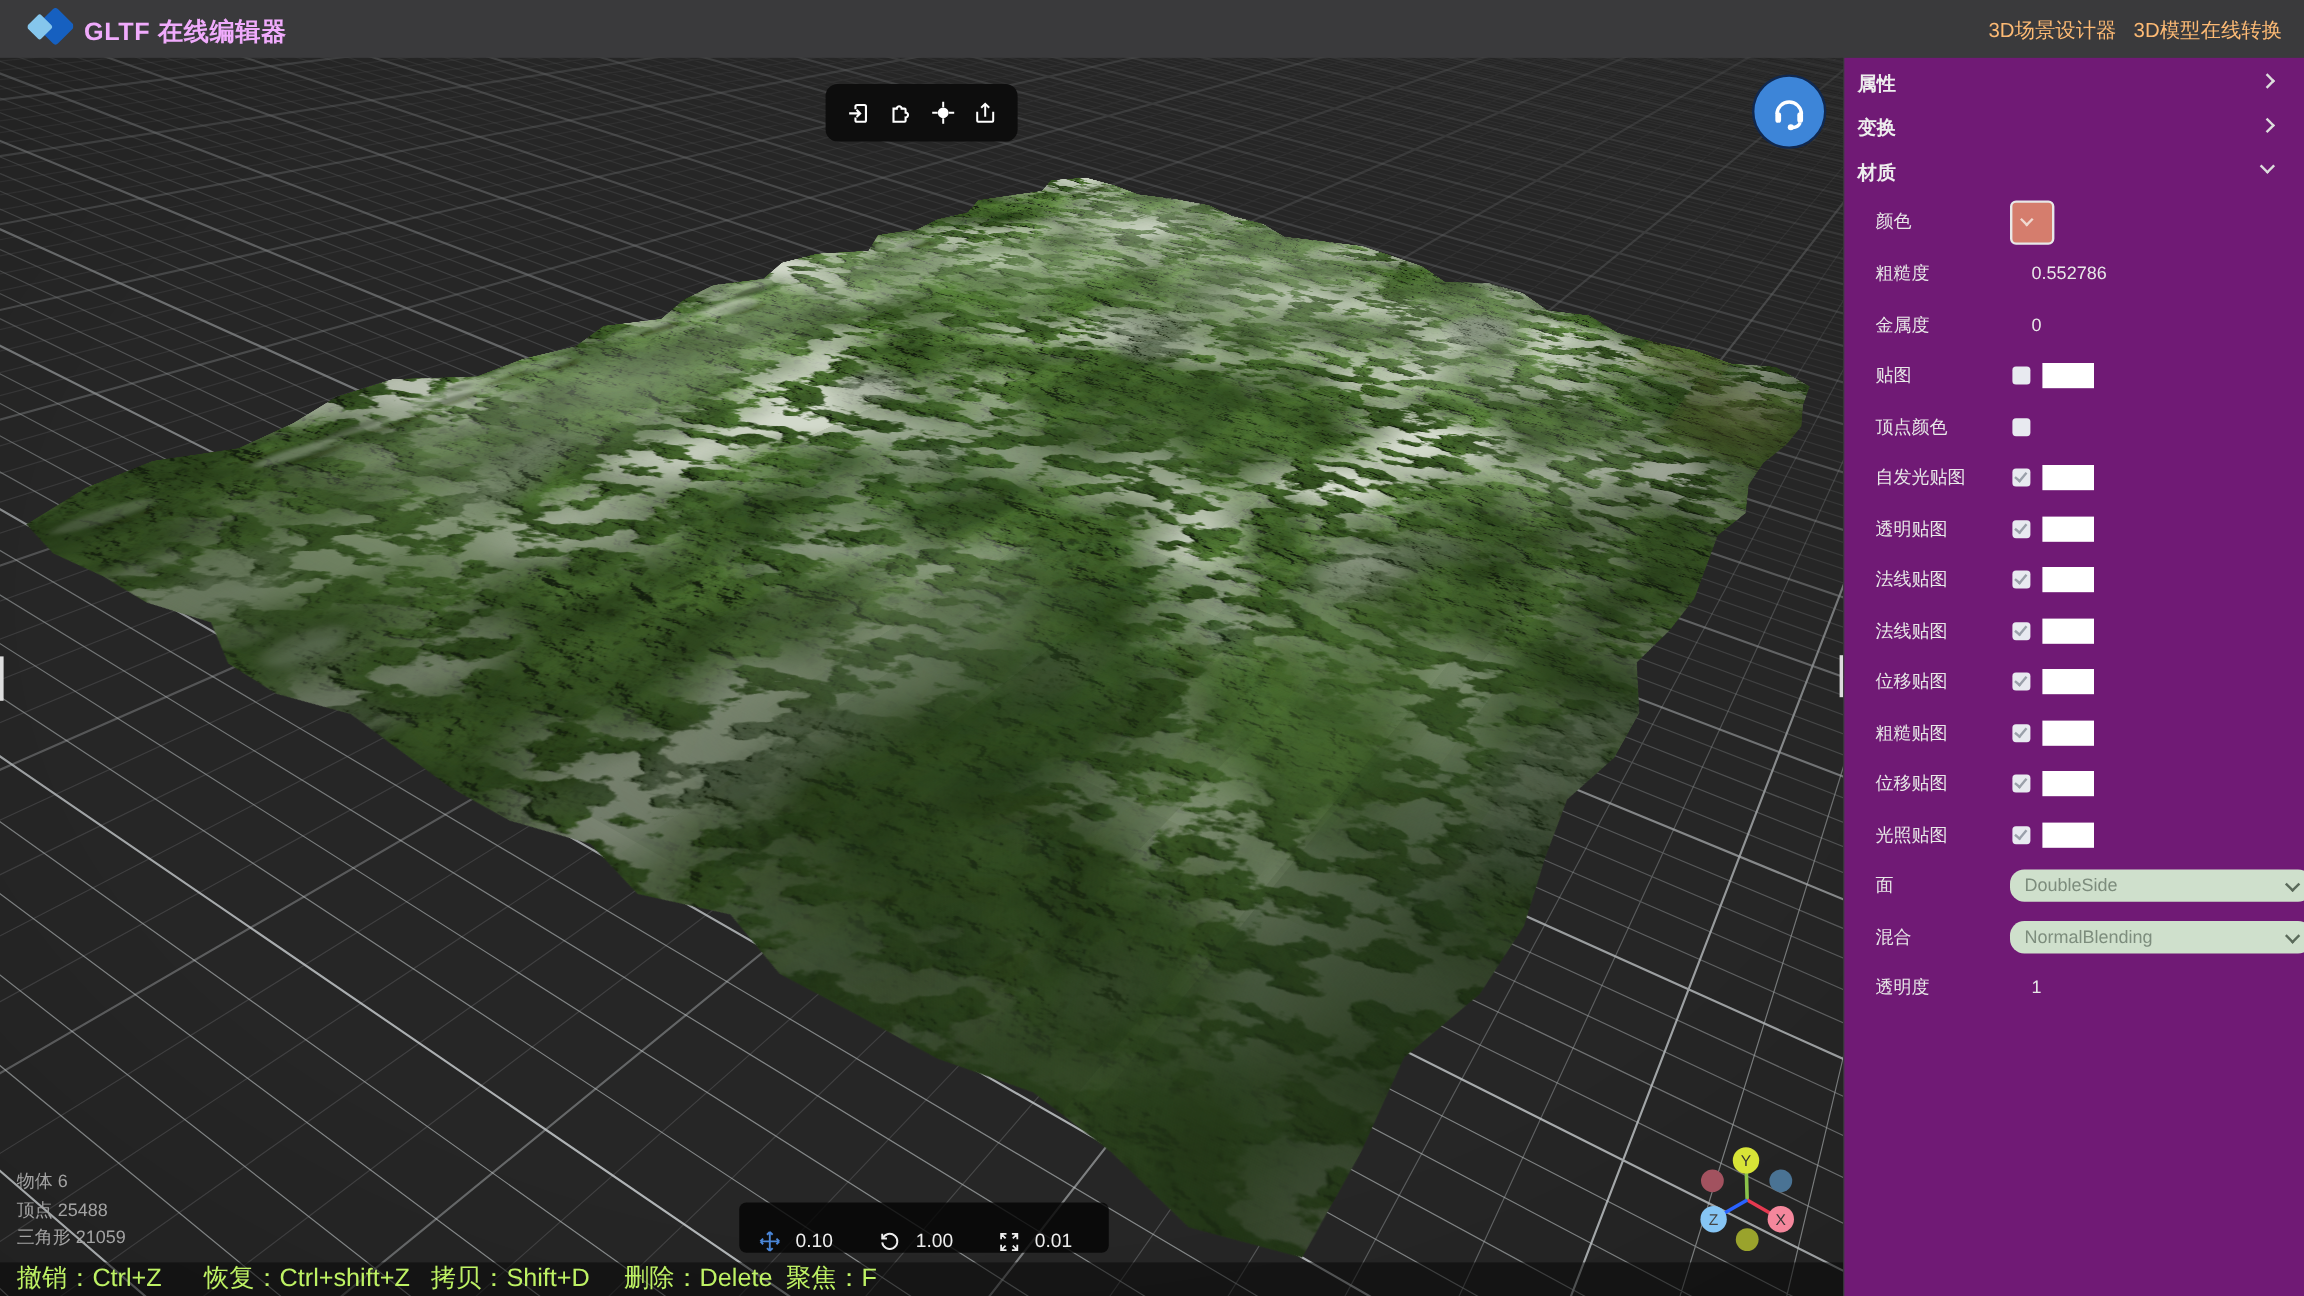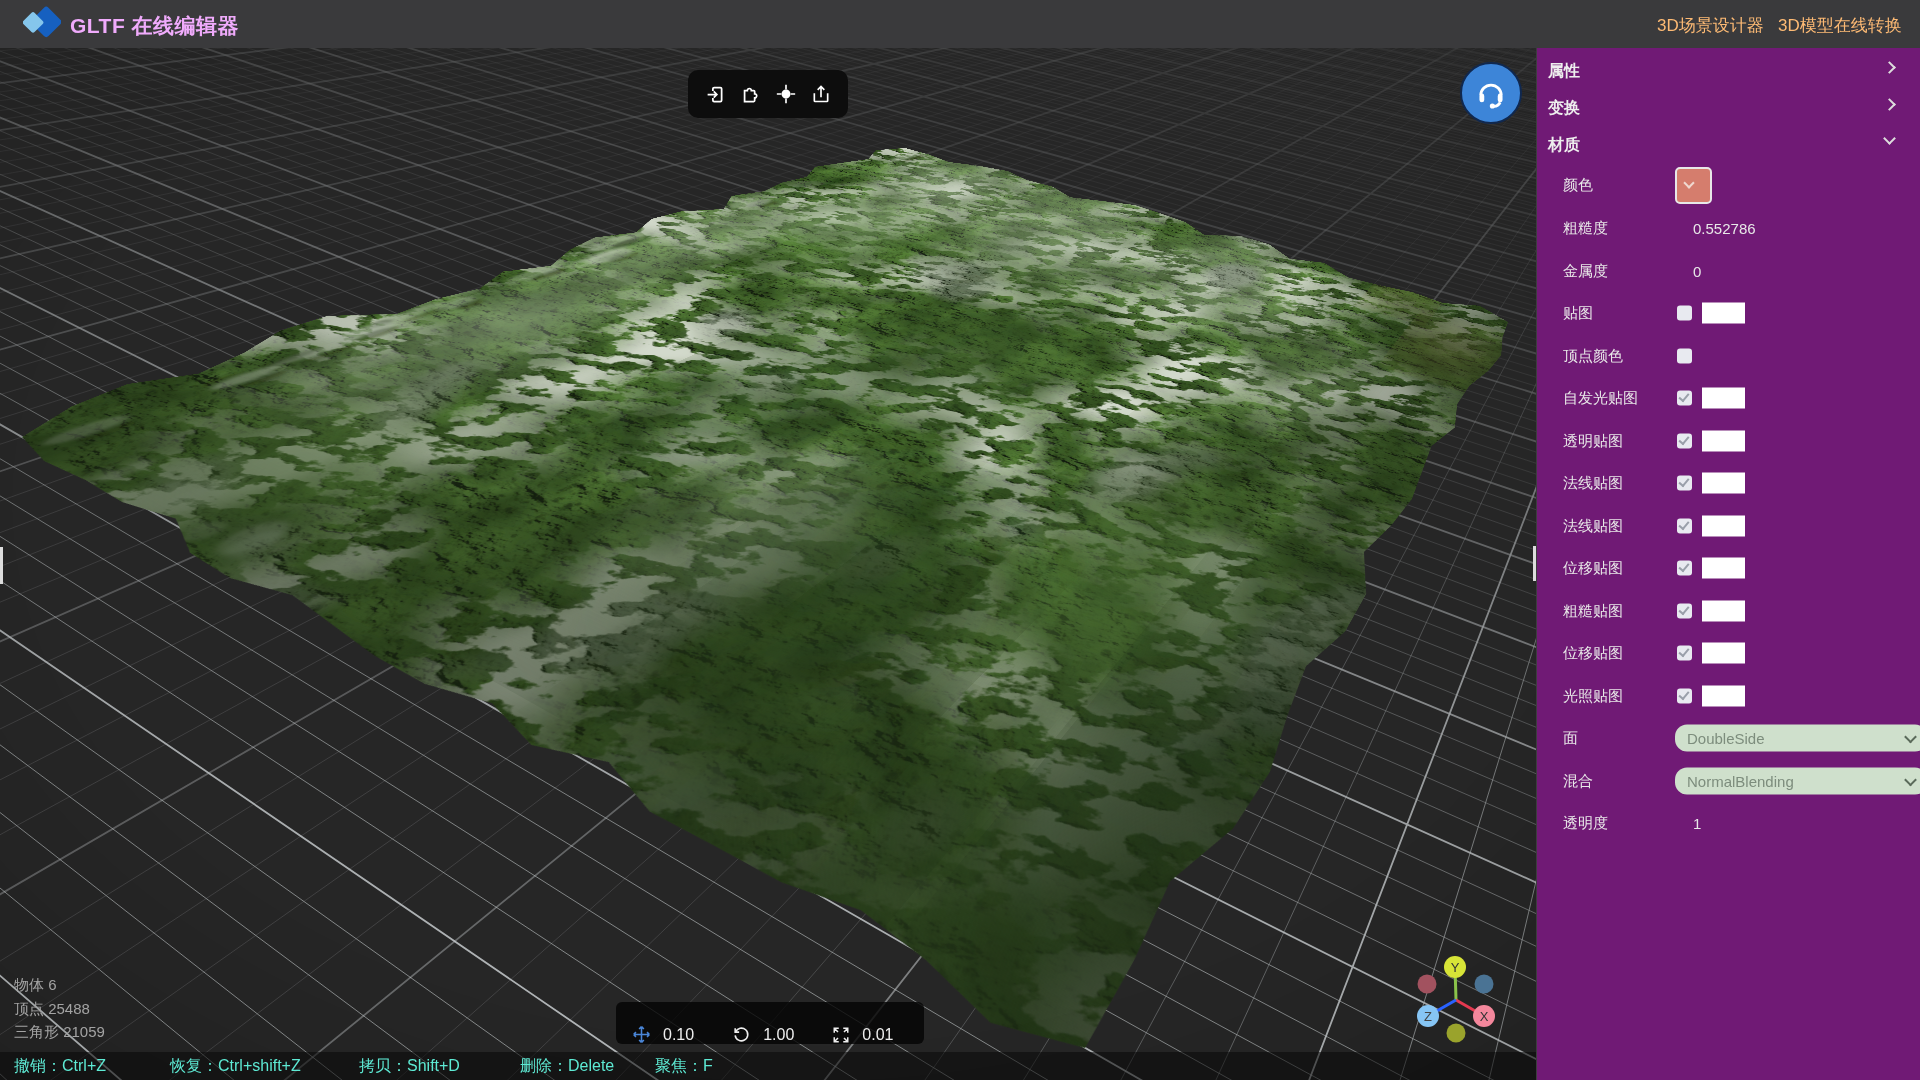--- a/index.html
+++ b/index.html
@@ -9,21 +9,21 @@
 #vp{position:absolute;left:0;top:48px;width:1536px;height:1032px;background:#262626;overflow:hidden}
 #terrain{position:absolute;left:0;top:0;width:2304px;height:2304px;transform-origin:0 0;
  transform:matrix3d(1.75893633,-0.18315124,0,0.00099075,0.65793727,0.24631225,0,-0.00035037,0,0,1,0,22,389,0,1) scale(0.5) translate(-128px,-128px);clip-path:polygon(128px 128px,207px 78px,286px 61px,364px 107px,443px 83px,522px 40px,601px 40px,679px 126px,758px 117px,837px 134px,916px 91px,994px 137px,1073px 89px,1152px 67px,1231px 109px,1310px 64px,1388px 74px,1467px 137px,1546px 77px,1625px 111px,1703px 94px,1782px 108px,1861px 62px,1940px 91px,2018px 122px,2097px 79px,2176px 128px,2179px 221px,2166px 314px,2203px 407px,2225px 500px,2199px 593px,2205px 687px,2165px 780px,2205px 873px,2243px 966px,2235px 1059px,2225px 1152px,2173px 1245px,2239px 1338px,2236px 1431px,2178px 1524px,2217px 1617px,2166px 1711px,2174px 1804px,2191px 1897px,2177px 1990px,2228px 2083px,2176px 2176px,2074px 2184px,1971px 2204px,1869px 2195px,1766px 2173px,1664px 2170px,1562px 2192px,1459px 2168px,1357px 2178px,1254px 2188px,1152px 2179px,1050px 2160px,947px 2201px,845px 2201px,742px 2174px,640px 2187px,538px 2205px,435px 2199px,333px 2163px,230px 2174px,128px 2176px,104px 2074px,125px 1971px,136px 1869px,120px 1766px,118px 1664px,115px 1562px,140px 1459px,113px 1357px,132px 1254px,112px 1152px,111px 1050px,118px 947px,125px 845px,104px 742px,106px 640px,136px 538px,119px 435px,120px 333px,114px 230px);}
 #gridsvg{position:absolute;left:0;top:0}
 .tb{position:absolute;background:#0d0d0d;border-radius:10px;z-index:10}
 #tbtop{left:688px;top:22px;width:160px;height:48px;display:flex;align-items:center;justify-content:space-around;padding:0 10px}
 #help{position:absolute;left:1460px;top:14px;width:62px;height:62px;border-radius:50%;background:#3d85d8;border:2px solid #10284f;z-index:10;display:flex;align-items:center;justify-content:center}
 #tbbot{left:616px;top:954px;width:308px;height:42px;background:rgba(5,5,5,0.82);border-radius:6px;display:flex;align-items:flex-end;color:#eee;font-size:16px}
 #tbbot span{margin-right:26px}
 #info{position:absolute;left:14px;top:925px;color:#a3a3a3;font-size:15px;line-height:23.5px;z-index:5}
-#status{position:absolute;left:0;top:1004px;width:1536px;height:28px;background:rgba(8,8,8,0.55);color:#5eead4;font-size:16px;line-height:28px;z-index:12}
+#status{position:absolute;left:0;top:1004px;width:1536px;height:28px;background:rgba(8,8,8,0.55);color:#bef264;font-size:21px;line-height:28px;z-index:12}
 #status b{font-weight:normal;position:absolute}
 #panel{position:absolute;left:1537px;top:48px;width:383px;height:1032px;background:#701a75;color:#eee;z-index:20}
 .hrow{position:relative;height:37px;line-height:37px;font-size:16px;font-weight:bold;padding-left:11px}
 .hrow .chev{position:absolute;right:26px;top:11px;width:9px;height:9px;border:solid #ddd;border-width:2px 2px 0 0}
 .r{transform:rotate(45deg)}
 .d{transform:rotate(135deg)}
 .prow{position:relative;height:42.5px;font-size:15px;color:#e8e8e8}
 .prow .lab{position:absolute;left:26px;top:50%;transform:translateY(-50%)}
 .prow .val{position:absolute;left:156px;top:50%;transform:translateY(-50%)}
 .cb{position:absolute;left:140px;top:50%;transform:translateY(-50%);width:15px;height:15px;border-radius:3px;background:#e8eaf0}

